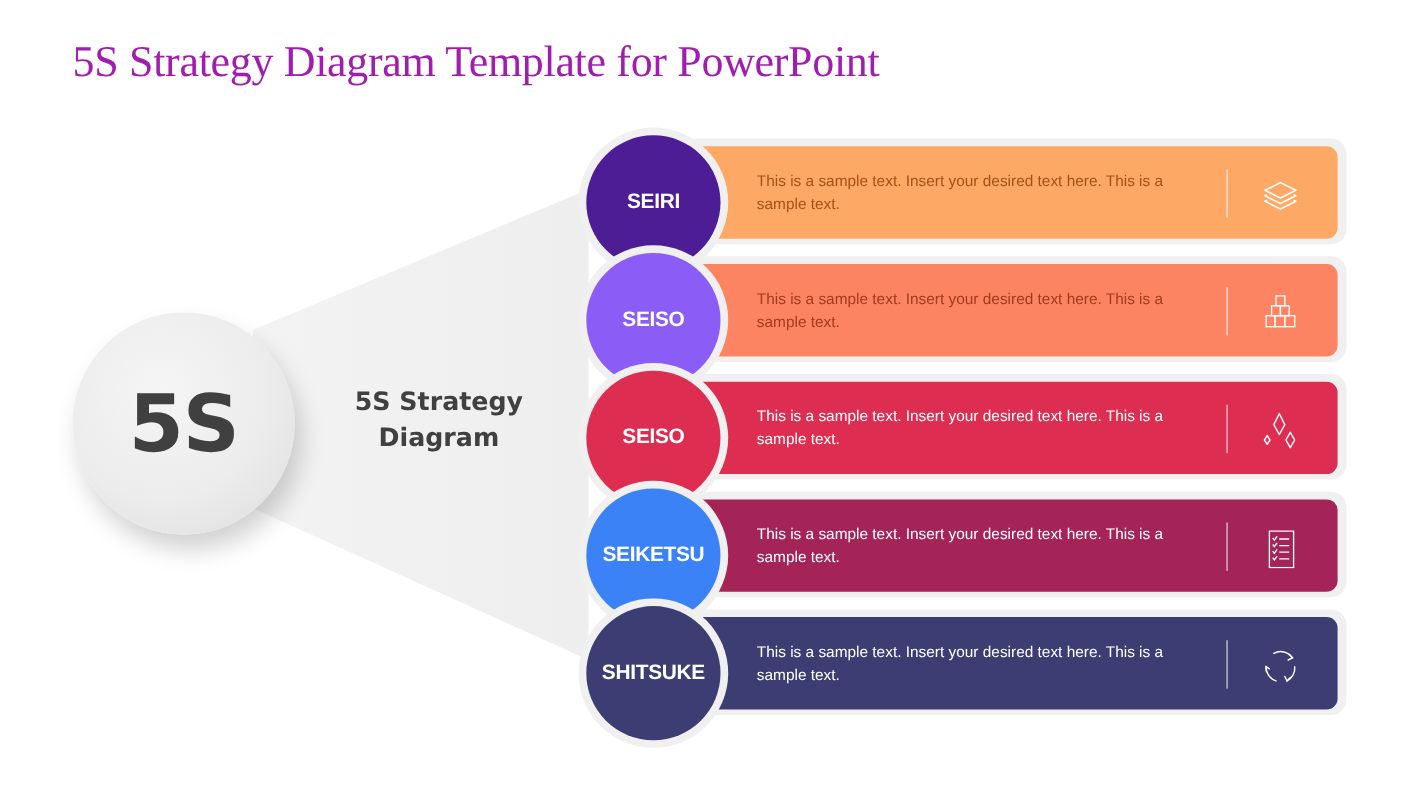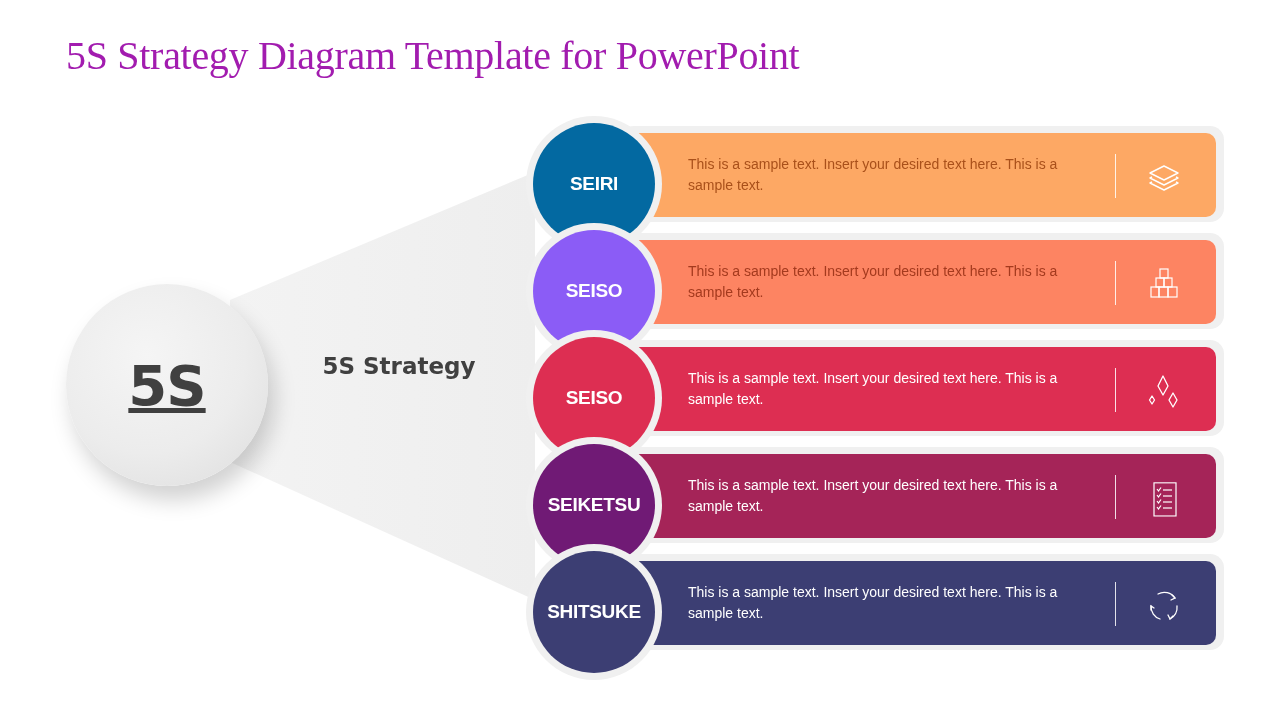--- a/index.html
+++ b/index.html
@@ -17,23 +17,22 @@
     }
 
     .hub {
       position: absolute; left: 66px; top: 284px; width: 202px; height: 202px;
       border-radius: 50%;
       background: radial-gradient(circle at 40% 35%, #f5f5f5 0%, #ececec 55%, #dcdcdc 100%);
       box-shadow: 6px 14px 22px rgba(0,0,0,0.18);
       display: flex; align-items: center; justify-content: center;
     }
     .hub-label {
-      font-size: 56px; font-weight: 700; color: #404040; letter-spacing: -1px;
+      font-size: 72px; font-weight: 700; color: #404040; letter-spacing: -1px;
       font-family: "DejaVu Sans", sans-serif;
-      text-decoration: underline;
     }
 
     .sublabel {
       position: absolute; left: 300px; top: 350px; width: 198px;
       text-align: center; font-size: 23px; line-height: 32px; font-weight: 700; color: #404040;
       font-family: "DejaVu Sans", sans-serif;
     }
 
     .row { position: absolute; left: 524px; width: 700px; height: 100px; }
     .bar-outer {
@@ -82,34 +81,35 @@
   </defs>
   <polygon points="230,300 535,172 535,600 230,462" fill="url(#beamGrad)"></polygon>
 </svg>
 
 <div class="hub">
   <span class="hub-label">5S</span>
 </div>
 
 <div class="sublabel">
   <div>5S Strategy</div>
+  <div>Diagram</div>
 </div>
 
 <div class="row" style="top:116px;">
   <div class="bar-outer"></div>
   <div class="bar" style="background:#FDA864;"></div>
   <div class="bar-text" style="color:#A9501A;">This is a sample text. Insert your desired text here. This is a sample text.</div>
   <div class="divider"></div>
   <svg class="icon" viewBox="0 0 36 36" fill="none" stroke="#fff" stroke-width="1.4" stroke-linejoin="round">
     <path d="M18 6 L32 13 L18 20 L4 13 Z"></path>
     <path d="M6 17 L4 18 L18 25 L32 18 L30 17"></path>
     <path d="M6 22 L4 23 L18 30 L32 23 L30 22"></path>
   </svg>
   <div class="circle-outer"></div>
-  <div class="circle" style="background:#0369a1;">
+  <div class="circle" style="background:#4c1d95;">
     <span class="circle-label">SEIRI</span>
   </div>
 </div>
 
 <div class="row" style="top:223px;">
   <div class="bar-outer"></div>
   <div class="bar" style="background:#FD8462;"></div>
   <div class="bar-text" style="color:#A43A1E;">This is a sample text. Insert your desired text here. This is a sample text.</div>
   <div class="divider"></div>
   <svg class="icon" viewBox="0 0 36 36" fill="none" stroke="#fff" stroke-width="1.2">
@@ -152,21 +152,21 @@
     <path d="M11 8 L12.5 10 L15 6.5"></path>
       <path d="M17 9 H26"></path>
     <path d="M11 14 L12.5 16 L15 12.5"></path>
       <path d="M17 15 H26"></path>
     <path d="M11 20 L12.5 22 L15 18.5"></path>
       <path d="M17 21 H26"></path>
     <path d="M11 26 L12.5 28 L15 24.5"></path>
       <path d="M17 27 H26"></path>
   </svg>
   <div class="circle-outer"></div>
-  <div class="circle" style="background:#701a75;">
+  <div class="circle" style="background:#3b82f6;">
     <span class="circle-label">SEIKETSU</span>
   </div>
 </div>
 
 <div class="row" style="top:544px;">
   <div class="bar-outer"></div>
   <div class="bar" style="background:#3C3E73;"></div>
   <div class="bar-text" style="color:#FFFFFF;">This is a sample text. Insert your desired text here. This is a sample text.</div>
   <div class="divider"></div>
   <svg class="icon" viewBox="0 0 36 36" fill="none" stroke="#fff" stroke-width="1.3" stroke-linecap="round">

